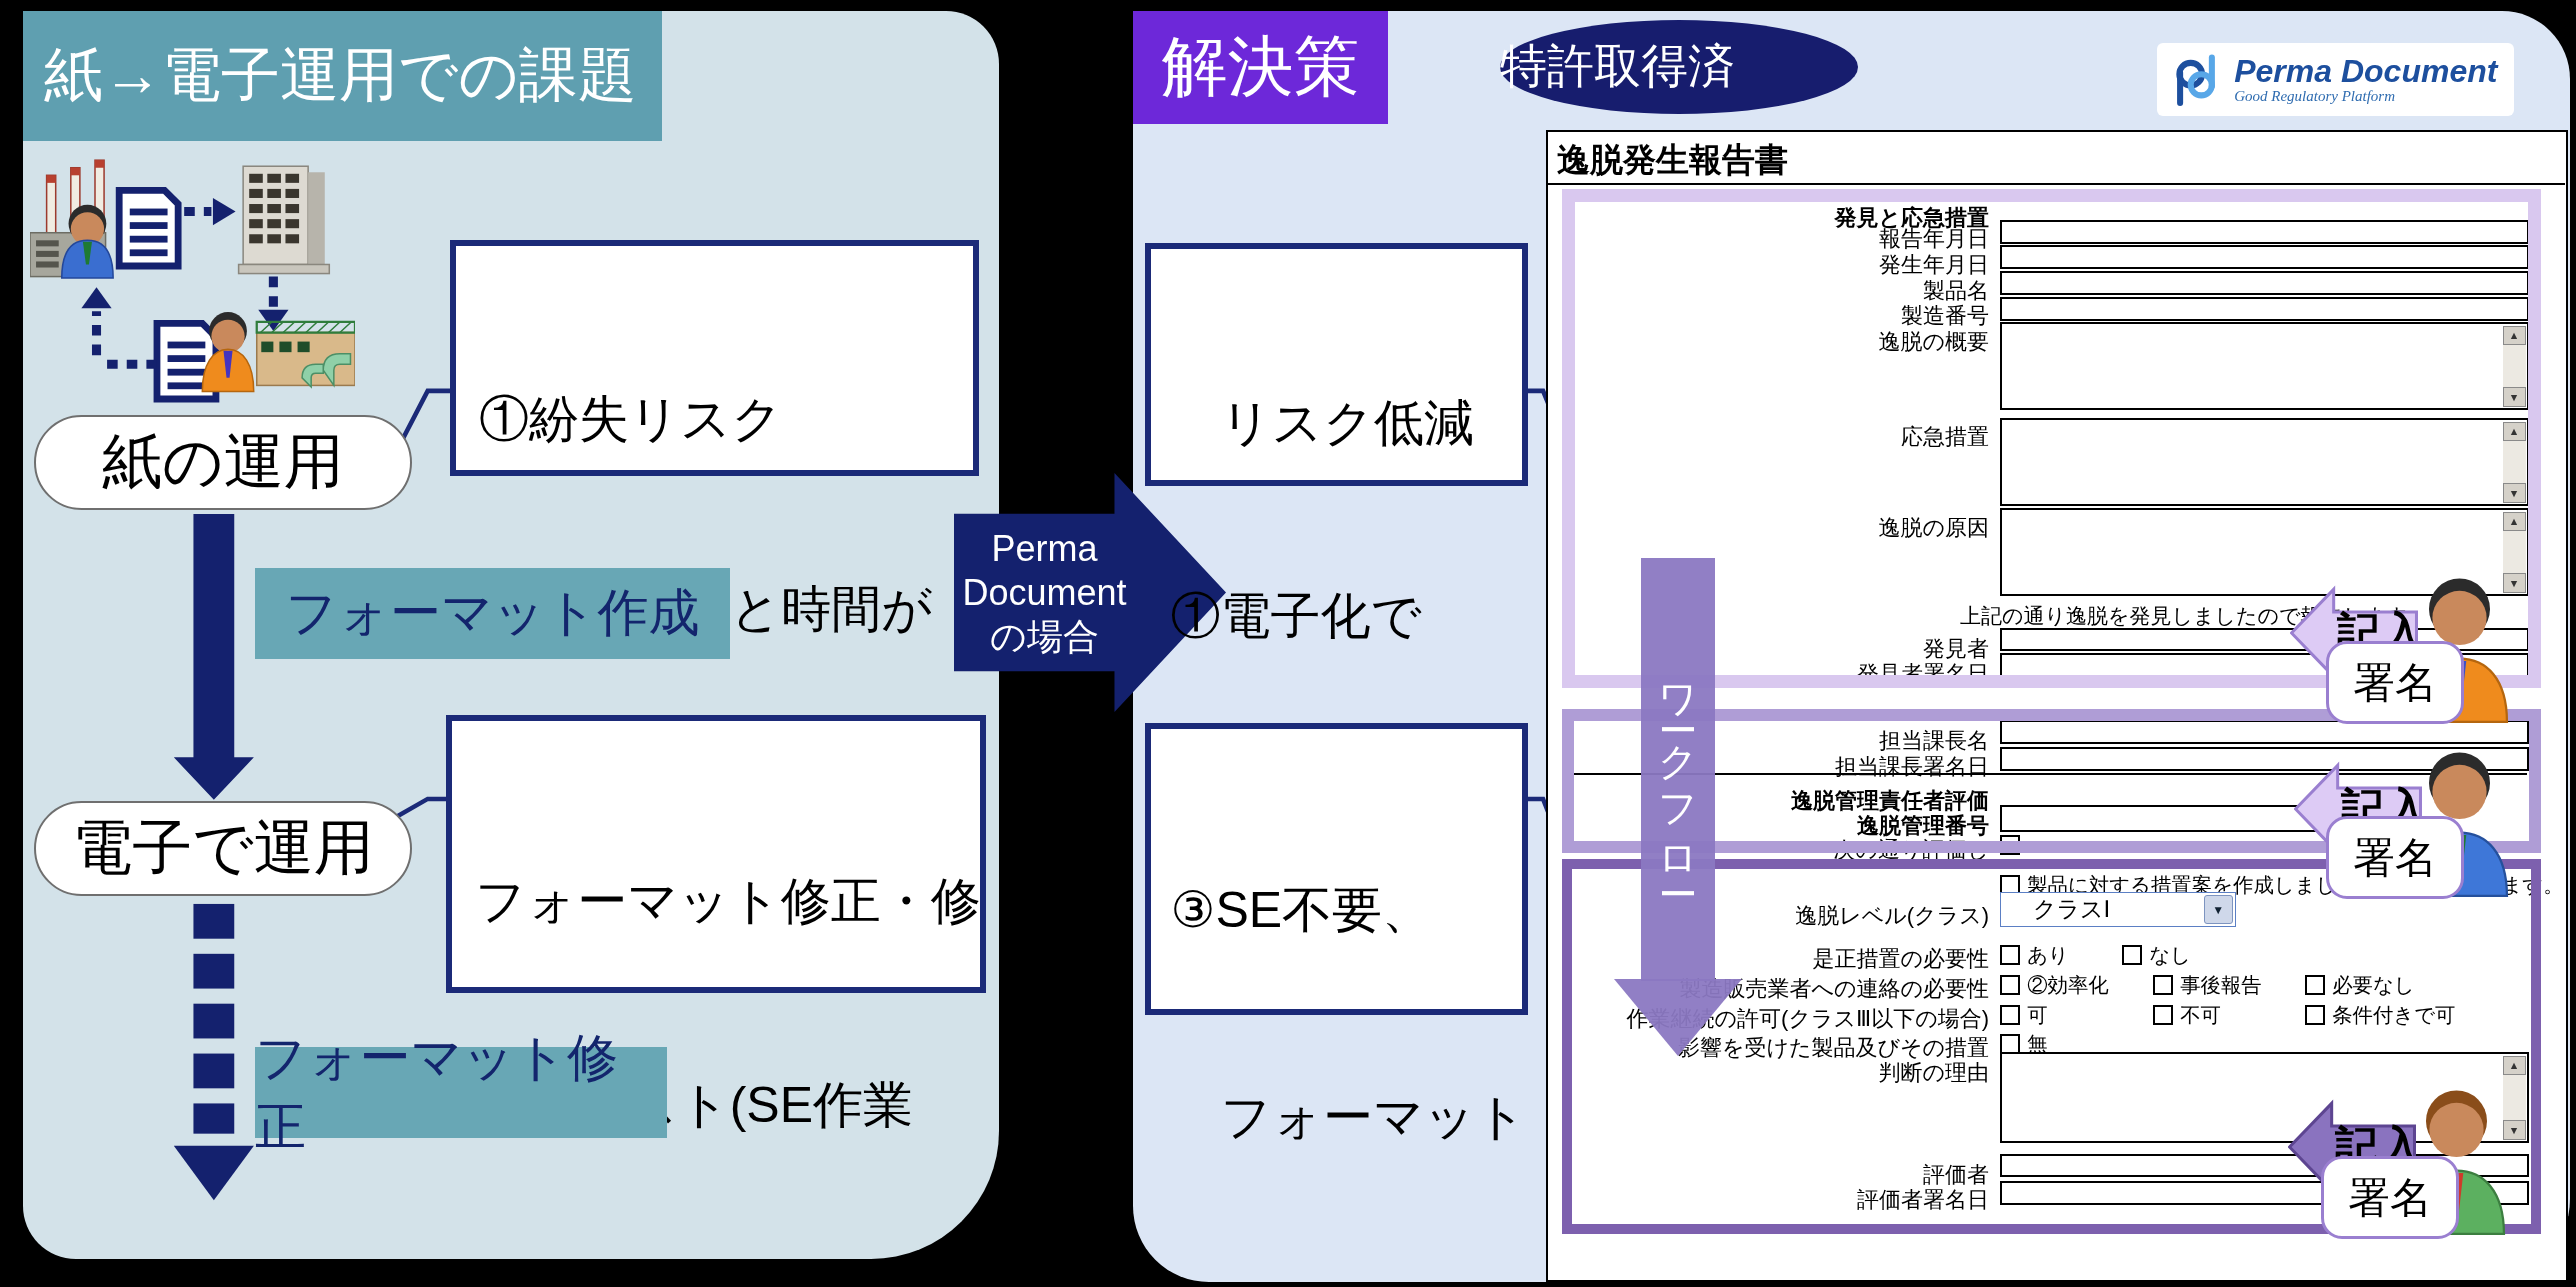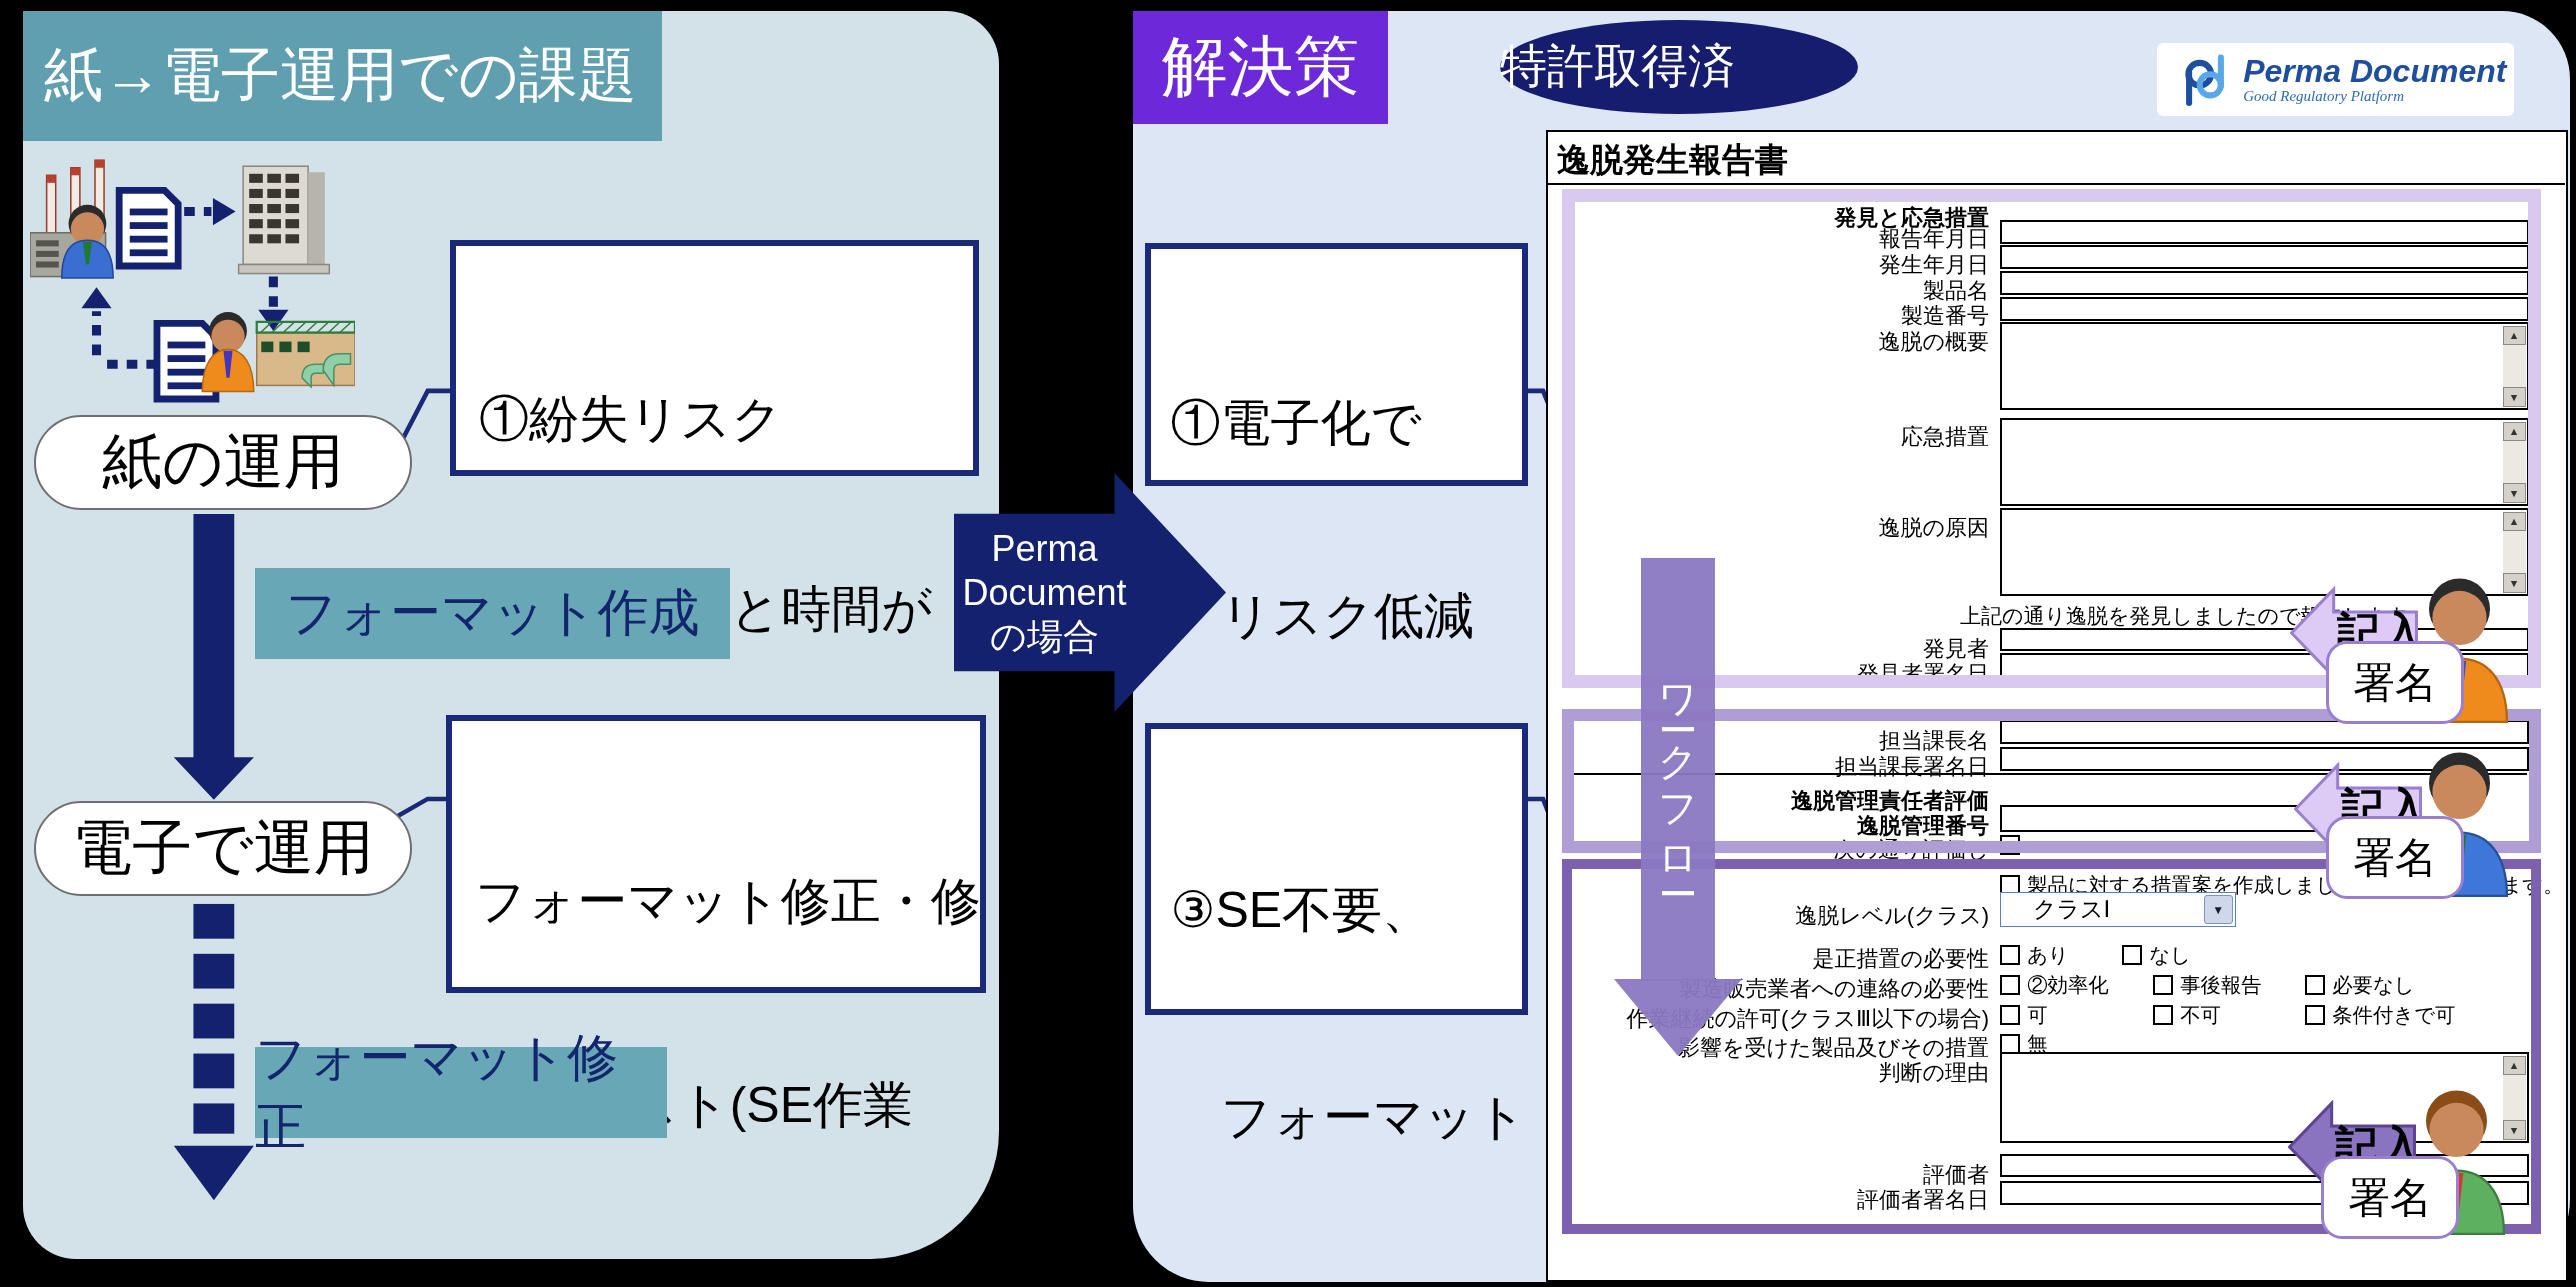--- a/index.html
+++ b/index.html
@@ -23,21 +23,21 @@
   #middle-arrow { left:954px; top:473px; width:272px; height:239px; background:#14216e;
     clip-path:polygon(0 17%, 59% 17%, 59% 0%, 100% 50%, 59% 100%, 59% 83%, 0 83%);
     z-index:3; display:flex; flex-direction:column; justify-content:center; align-items:center; padding-right:91px; }
   #middle-arrow div { color:#fff; font-size:36px; line-height:44px; }
 
   #solve-box { left:1133px; top:10.6px; width:255px; height:113px; background:#6d28d9; color:#fff;
                font-size:66px; display:flex; align-items:center; justify-content:center; z-index:3; }
   #patent-ellipse { left:1500px; top:19.6px; width:358px; height:94px; background:#171d6e; color:#fff;
                     border-radius:50%; font-size:47px; display:flex; align-items:center; justify-content:flex-start; z-index:3; }
   #logo { left:2157px; top:43px; width:357px; height:73px; background:#fff; border-radius:6px;
-          display:flex; align-items:center; z-index:3;padding-left:9px; }
+          display:flex; align-items:center; z-index:3; }
   #logo .lt1 { font-size:32px; font-weight:bold; font-style:italic; color:#1d4f9e; line-height:33px; }
   #logo .lt2 { font-size:15px; font-style:italic; color:#2f6cb0;font-family:Liberation Serif, serif; }
 
   
   #form { left:1546px; top:130px; width:1022px; height:1152px; background:#fff; border:2.3px solid #000; z-index:3; }
   #form-title { left:9px; top:6px; font-size:33px; font-weight:bold; }
   #title-line { left:0; top:51px; width:1017px; height:2.3px; background:#000; }
   .lbl { position:absolute; font-size:22px; text-align:right; white-space:nowrap; width:381px; left:60px; }
   .lbl.b { font-weight:bold; }
   .inp { position:absolute; background:#fff; border:2.3px solid #000; left:452px; width:529px; height:24px; }
@@ -243,22 +243,22 @@
     <circle cx="44" cy="46" r="14" stroke="#58a7e8" stroke-width="8" fill="none"></circle>
     <path d="M58,10 L58,48" stroke="#58a7e8" stroke-width="8" stroke-linecap="round" fill="none"></path>
   </svg>
   <div style="margin-left:7.6px">
     <div class="lt1">Perma Document</div>
     <div class="lt2">Good Regulatory Platform</div>
   </div>
 </div>
 
 <div class="abs callout" style="left:1145px;top:243px;width:383px;height:243px;padding-left:19.6px">
+  <div style="line-height:77px">　リスク低減</div>
   <div style="line-height:77px">①電子化で</div>
-  <div style="line-height:77px">　リスク低減</div>
   <div style="line-height:77px">②効率化</div>
 </div>
 
 <div class="abs callout" style="left:1145px;top:723px;width:383px;height:292px;padding-left:19.6px">
   <div style="line-height:91px">③SE不要、</div>
   <div style="line-height:91px">　フォーマット</div>
   <div style="line-height:91px">　簡単作成</div>
 </div>
 
 <div id="form" class="abs">

